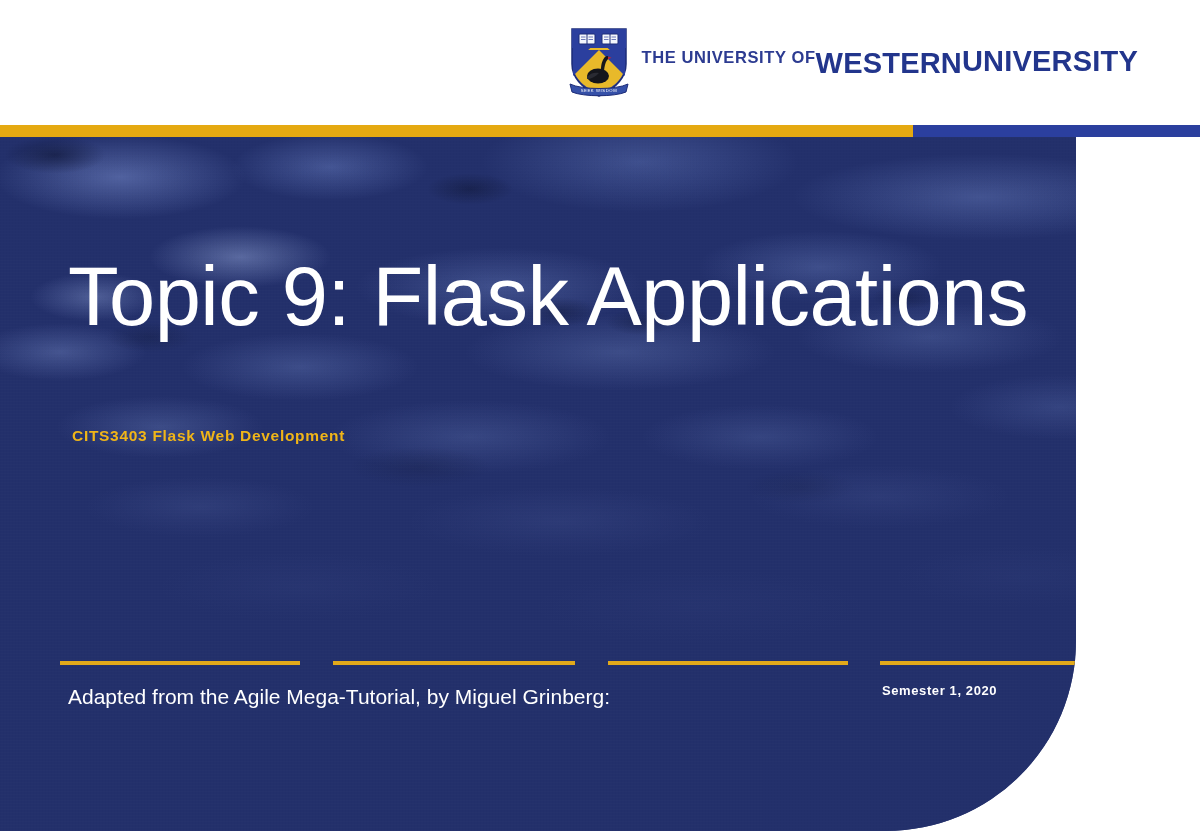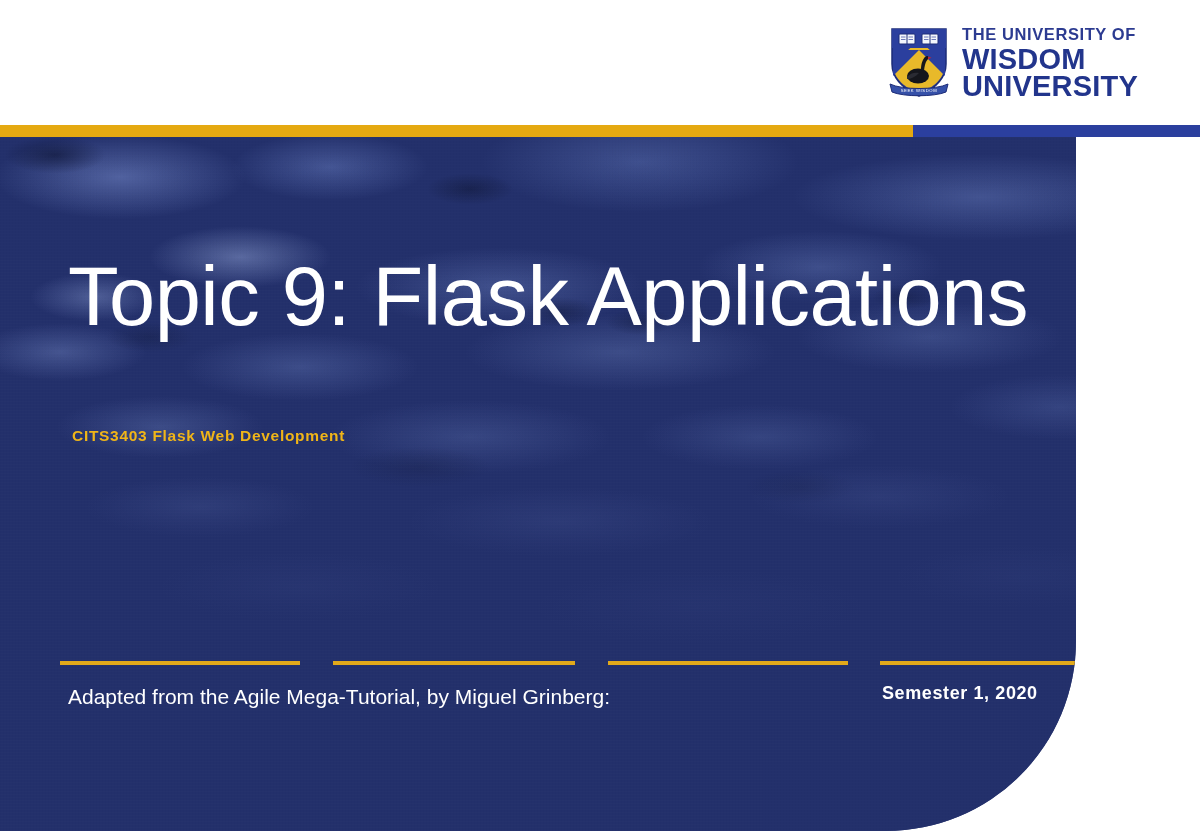--- a/index.html
+++ b/index.html
@@ -41,21 +41,21 @@
 
   .crest {
     width: 62px;
     height: 74px;
     position: relative;
     flex: none;
   }
 
   .logo-words {
     display: flex;
-    flex-direction: column;
+    flex-direction: row;
     line-height: 1;
     color: #2c3b91;
   }
   .logo-line-1 {
     font-size: 16.5px;
     font-weight: bold;
     letter-spacing: 0.6px;
     color: #2c3b91;
     margin-bottom: 2px;
   }
@@ -215,21 +215,21 @@
     color: #ffffff;
     line-height: 1.42;
     z-index: 5;
   }
   .attribution .ln { display: block; }
 
   .semester {
     position: absolute;
     left: 882px;
     top: 546px;
-    font-size: 18px;
+    font-size: 13px;
     font-weight: bold;
     color: #ffffff;
     letter-spacing: .6px;
     z-index: 5;
   }
 </style>
 </head>
 <body>
 
 <div class="slide">
@@ -275,21 +275,21 @@
             <path d="M19 51 C22 47 27 46 31 47 C27 51 23 53 19 53 Z" fill="#2a2b33"></path>
           </g>
 
           <path d="M2 58 C14 64 48 64 60 58 L58 66 C46 71 16 71 4 66 Z" fill="#3550a8" stroke="#1d2c78" stroke-width="1"></path>
           <text x="31" y="65.5" font-family="'Liberation Sans', sans-serif" font-size="4.2" fill="#ffffff" text-anchor="middle" letter-spacing=".6">SEEK WISDOM</text>
         </svg>
       </div>
 
       <div class="logo-words">
         <span class="logo-line-1">THE UNIVERSITY OF</span>
-        <span class="logo-line-2">WISDOM</span>
+        <span class="logo-line-2">WESTERN</span>
         <span class="logo-line-3">UNIVERSITY</span>
       </div>
 
     </div>
   </div>
 
   <div class="header-rule-gold"></div>
   <div class="header-rule-blue"></div>
 
   <div class="hero">

